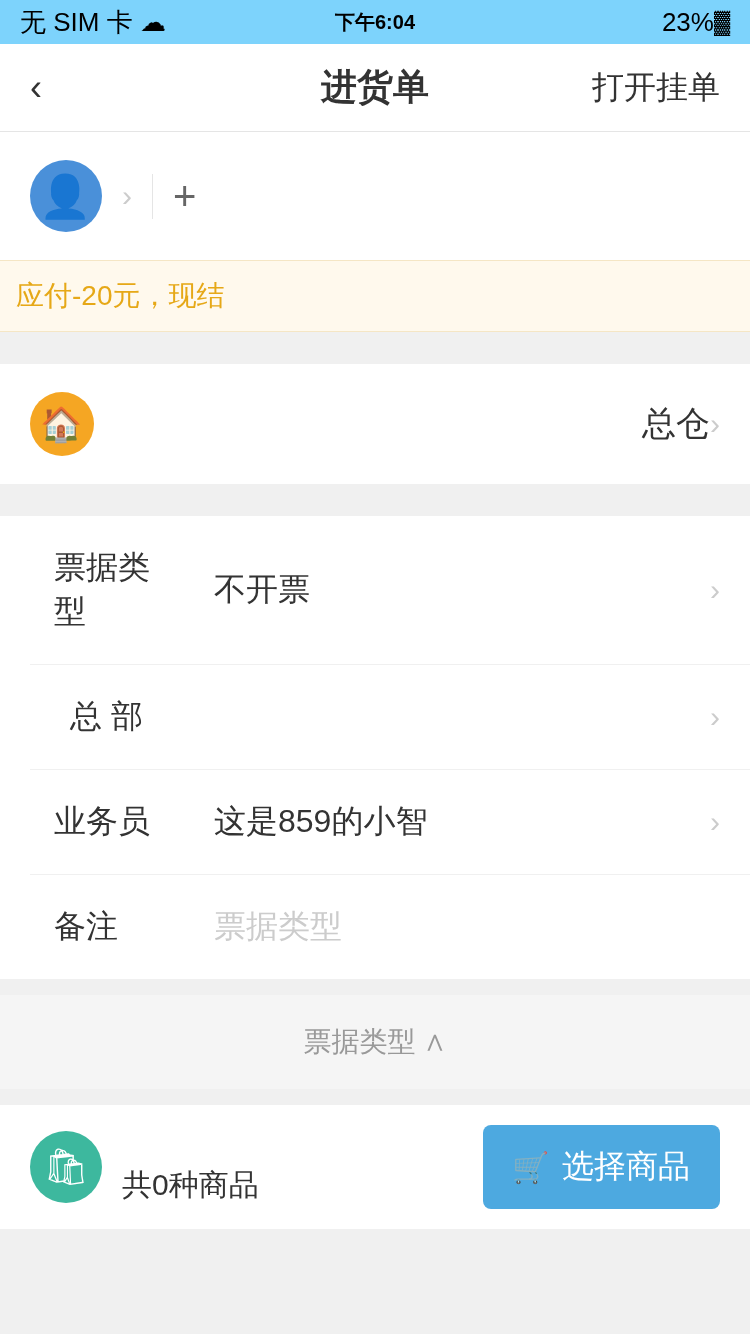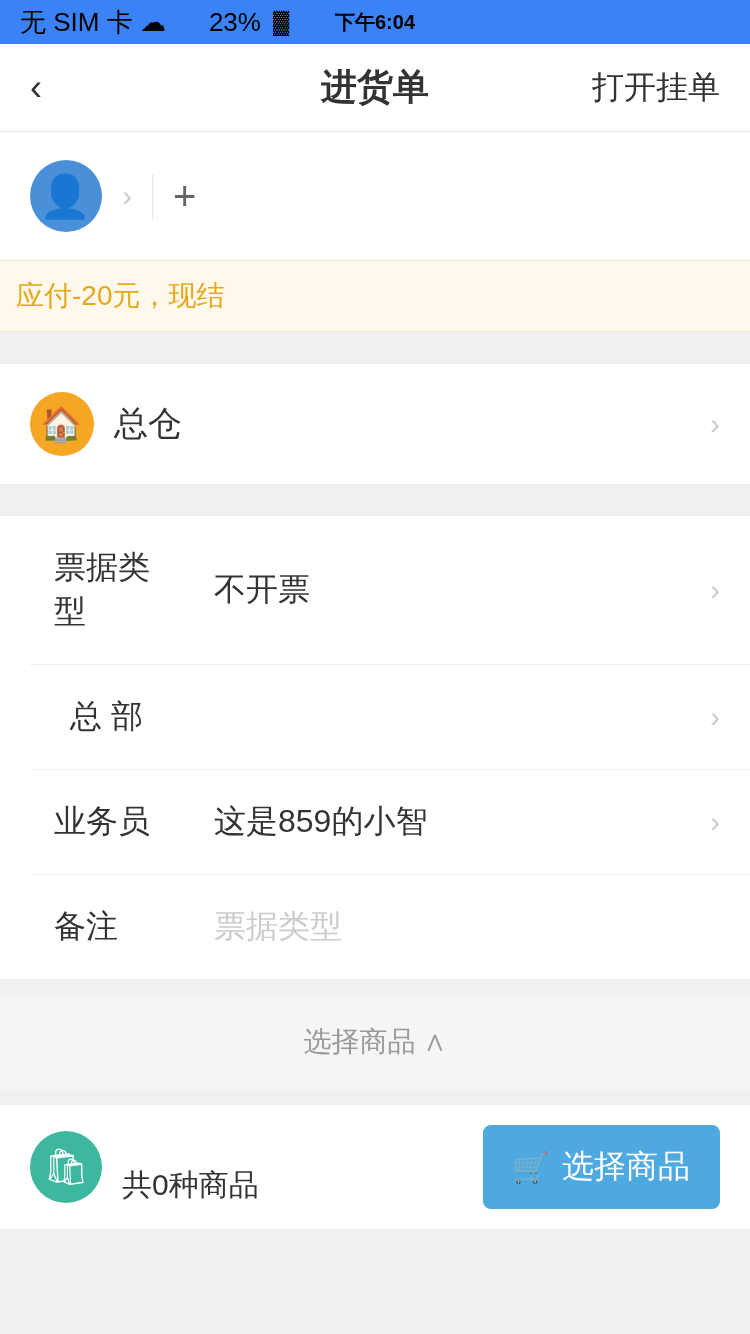--- a/index.html
+++ b/index.html
@@ -8,37 +8,38 @@
       width: 750px;
       min-height: 1334px;
       font-family: -apple-system, "PingFang SC", "Helvetica Neue", sans-serif;
       background: #f0f0f0;
       font-size: 32px;
     }
 
     
     .status-bar {
       height: 44px;
-      background: #3b82f6;
-      display: flex;
-      align-items: center;
+      background: #7dd3fc;
+      display: flex;
+      align-items: center;
+      justify-content: space-between;
       padding: 0 20px;
       font-size: 28px;
       font-weight: 500;
     }
     .status-left {
       display: flex;
       align-items: center;
       gap: 10px;
       font-size: 26px;
     }
     .status-right {
       display: flex;
       align-items: center;
-      gap: 12px;
+      gap: 0;
       font-size: 26px;
       margin-left: 43px;
     }
 
     
     .nav-bar {
       height: 88px;
       background: #fff;
       display: flex;
       align-items: center;
@@ -145,20 +146,21 @@
       display: flex;
       align-items: center;
       justify-content: center;
       margin-right: 20px;
       flex-shrink: 0;
     }
     .warehouse-text {
       flex: 1;
       font-size: 34px;
       color: #333;
+      text-align: right;
     }
     .row-arrow {
       color: #ccc;
       font-size: 30px;
     }
 
     
     .divider {
       height: 1px;
       background: #f0f0f0;
@@ -318,21 +320,21 @@
 
     <div class="divider"></div>
 
     <div class="form-row">
       <span class="form-label">备注</span>
       <span class="form-value placeholder">票据类型</span>
     </div>
 
   </div>
 
-  <div class="collapse-row">选择商品 ∧</div>
+  <div class="collapse-row">票据类型 ∧</div>
 
   <div class="gap"></div>
 
   <div class="bottom-section">
     <div class="product-icon-wrap">
       <span style="color:#fff;font-size:36px;">🛍</span>
     </div>
     <span class="product-count">共0种商品</span>
     <button class="select-btn">
       <span style="font-size:30px;">🛒</span>

